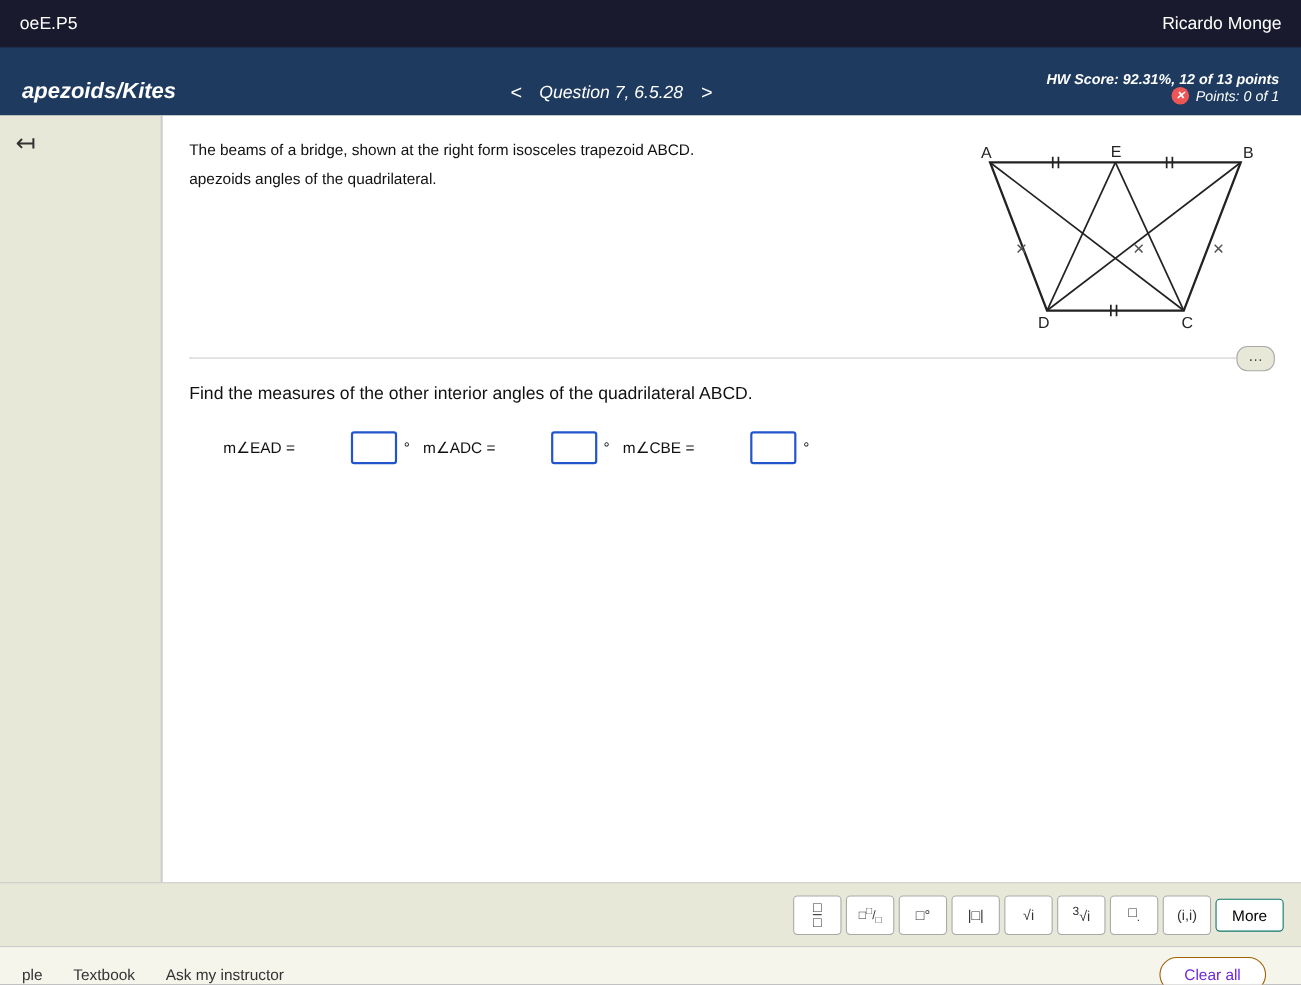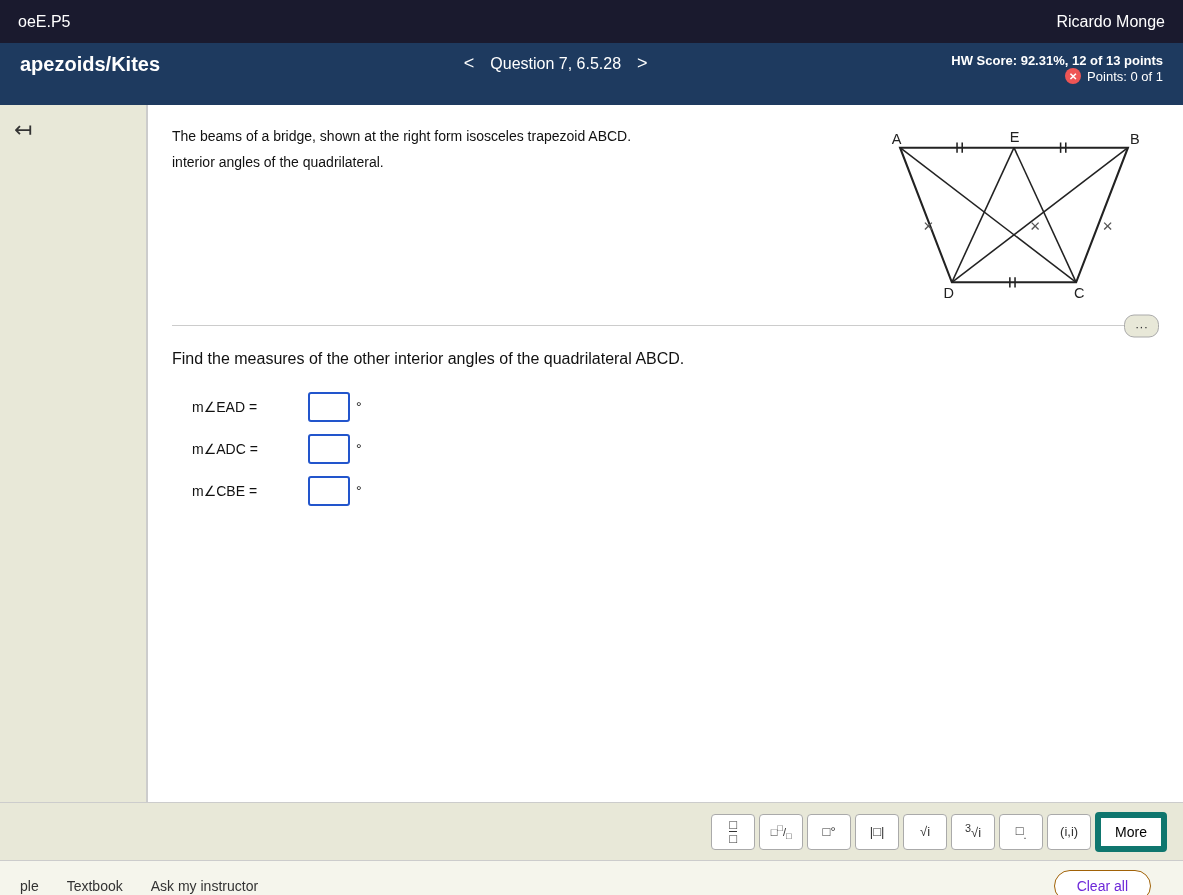--- a/index.html
+++ b/index.html
@@ -22,23 +22,24 @@
       padding: 6px 18px;
       height: 43px;
     }
 
     
     .header {
       background: #1e3a5f;
       color: white;
       display: flex;
       justify-content: space-between;
-      align-items: flex-start;
+      align-items: flex-end;
       padding: 10px 20px;
       height: 62px;
+      font-style: italic;
     }
     .header-title { font-size: 20px; font-weight: bold; color: white; }
     .header-nav {
       display: flex;
       align-items: center;
       gap: 16px;
       font-size: 16px;
       color: white;
       font-weight: 500;
     }
@@ -155,23 +156,23 @@
     }
 
     .question-part {
       font-size: 16px;
       color: #111;
       margin-bottom: 24px;
     }
 
     .angle-inputs {
       display: flex;
-      flex-direction: column;
+      flex-direction: row;
       gap: 12px;
-      margin-left: 20px;
+      margin-left: 31px;
     }
 
     .angle-row {
       display: flex;
       align-items: center;
       gap: 6px;
       font-size: 15px;
       color: #111;
     }
 
@@ -218,21 +219,21 @@
       border-radius: 4px;
       display: flex;
       align-items: center;
       justify-content: center;
       cursor: pointer;
       font-size: 14px;
       color: #333;
     }
     .more-btn {
       background: white;
-      border: 6px solid #0f766e;
+      border: 1px solid #0f766e;
       border-radius: 4px;
       padding: 6px 14px;
       cursor: pointer;
       font-size: 14px;
       font-weight: 500;
     }
 
     
     .bottom-nav {
       background: #f5f5ec;
@@ -291,21 +292,21 @@
   <div class="sidebar">
     <span class="sidebar-back-arrow">↤</span>
   </div>
 
   <div class="content">
 
     <div class="question-top">
 
       <div class="question-text">
         <p>The beams of a bridge, shown at the right form isosceles trapezoid ABCD.</p>
-        <p>interior angles of the quadrilateral.</p>
+        <p>apezoids angles of the quadrilateral.</p>
       </div>
 
       <div class="diagram-area">
         <svg viewBox="0 0 280 170">
 
           <polygon points="30,20 250,20 200,150 80,150" fill="none" stroke="#222" stroke-width="2"></polygon>
 
           <line x1="30" y1="20" x2="200" y2="150" stroke="#222" stroke-width="1.5"></line>
           <line x1="250" y1="20" x2="80" y2="150" stroke="#222" stroke-width="1.5"></line>
 

